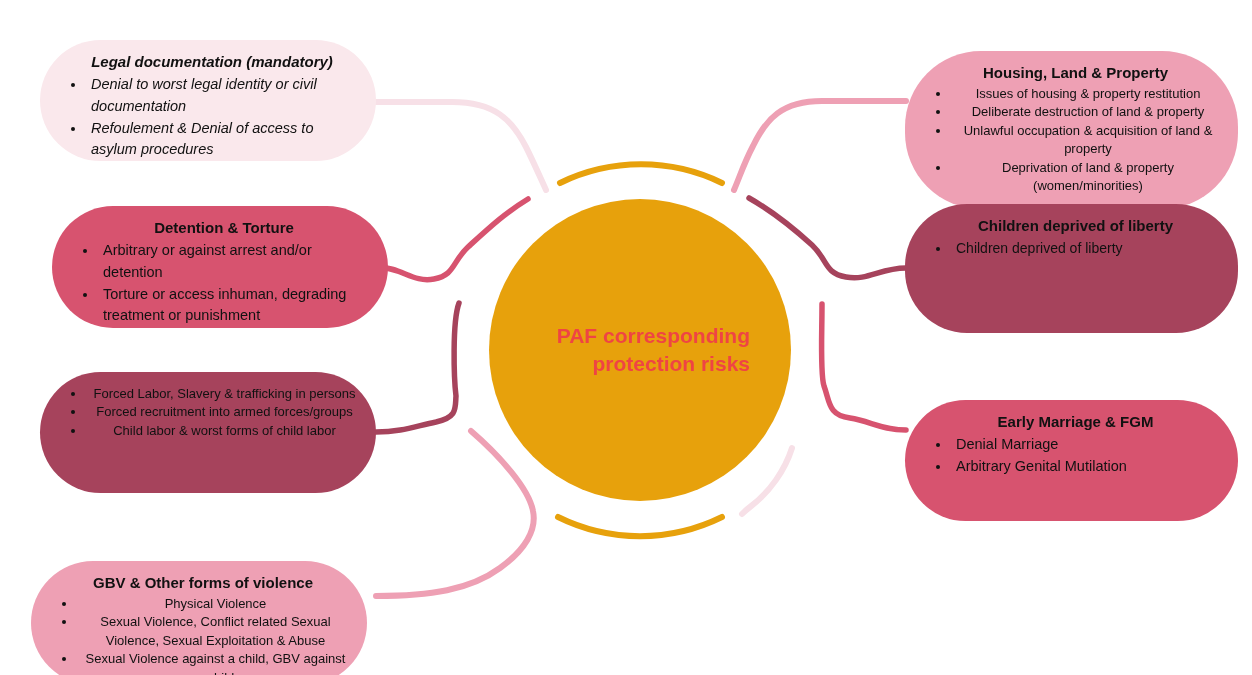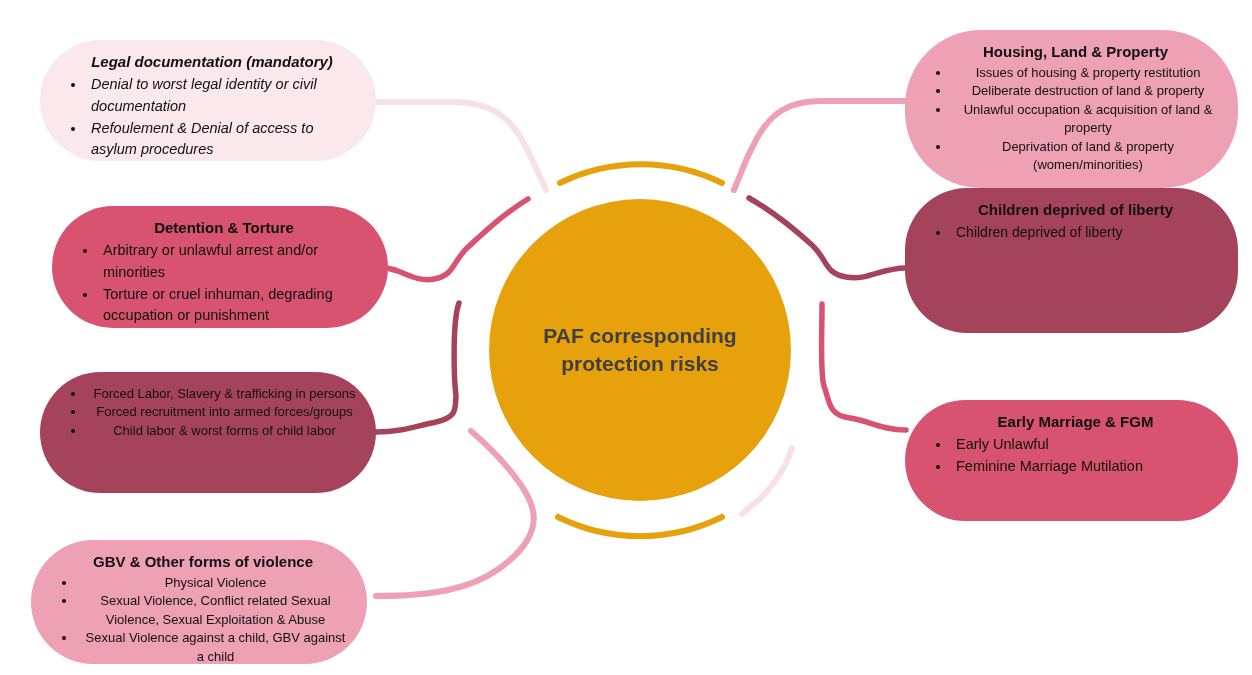--- a/index.html
+++ b/index.html
@@ -12,33 +12,33 @@
   .box h3 { margin:0 0 4px 0; font-size:15px; font-weight:bold; text-align:center; letter-spacing:0; }
   .box ul { margin:0; padding:0 0 0 20px; }
   .box li { padding-left:5px; }
   .roomy ul { font-size:14.5px; line-height:1.5; }
   .mid   ul { font-size:14px;   line-height:1.5; }
   .tight ul { font-size:13px;   line-height:1.42;text-align:center; }
 
   .bg-lightpink { background:#FAE8EC; }
   .bg-rose      { background:#D7536F; }
   .bg-maroon    { background:#A6435C; }
-  .bg-pink      { background:#EEA0B4; }
+  .bg-pink      { background:#EEA0B4;margin-top:21px; }
 
   #box-legal        { left:40px;  top:40px;  width:336px; height:121px;font-style:italic; }
   #box-detention    { left:52px;  top:206px; width:336px; height:122px; }
   #box-exploitation { left:40px;  top:372px; width:336px; height:121px; }
   #box-gbv          { left:31px;  top:540px; width:336px; height:124px; }
   #box-housing      { left:905px; top:30px;  width:333px; height:158px; border-radius:76px; }
-  #box-children     { left:905px; top:188px; width:333px; height:145px; }
+  #box-children     { left:905px; top:204px; width:333px; height:129px; }
   #box-early        { left:905px; top:372px; width:333px; height:121px;margin-top:28px; }
 
   .center-label { position:absolute; left:530px; top:322px; width:220px;
-                  text-align:center; font-size:21px; font-weight:bold;
-                  line-height:1.35; color:#404040; }
+                  text-align:right; font-size:21px; font-weight:bold;
+                  line-height:1.35; color:#ef4444; }
 </style>
 </head>
 <body>
 
 <div class="canvas">
 
   <svg class="links" viewBox="0 0 1252 675" fill="none" stroke-linecap="round">
 
     <circle cx="640" cy="350" r="151" fill="#E7A10C" stroke="none"></circle>
 
@@ -62,22 +62,22 @@
     <h3>Legal documentation (mandatory)</h3>
     <ul>
       <li>Denial to worst legal identity or civil documentation</li>
       <li>Refoulement &amp; Denial of access to asylum procedures</li>
     </ul>
   </div>
 
   <div class="box bg-rose roomy" id="box-detention">
     <h3>Detention &amp; Torture</h3>
     <ul>
-      <li>Arbitrary or unlawful arrest and/or minorities</li>
-      <li>Torture or cruel inhuman, degrading occupation or punishment</li>
+      <li>Arbitrary or against arrest and/or detention</li>
+      <li>Torture or access inhuman, degrading treatment or punishment</li>
     </ul>
   </div>
 
   <div class="box bg-maroon tight" id="box-exploitation">
     <ul>
       <li>Forced Labor, Slavery &amp; trafficking in persons</li>
       <li>Forced recruitment into armed forces/groups</li>
       <li>Child labor &amp; worst forms of child labor</li>
     </ul>
   </div>
@@ -104,18 +104,18 @@
   <div class="box bg-maroon mid" id="box-children">
     <h3>Children deprived of liberty</h3>
     <ul>
       <li>Children deprived of liberty</li>
     </ul>
   </div>
 
   <div class="box bg-rose roomy" id="box-early">
     <h3>Early Marriage &amp; FGM</h3>
     <ul>
-      <li>Early Unlawful</li>
-      <li>Feminine Marriage Mutilation</li>
+      <li>Denial Marriage</li>
+      <li>Arbitrary Genital Mutilation</li>
     </ul>
   </div>
 
 </div>
 
 </body></html>

